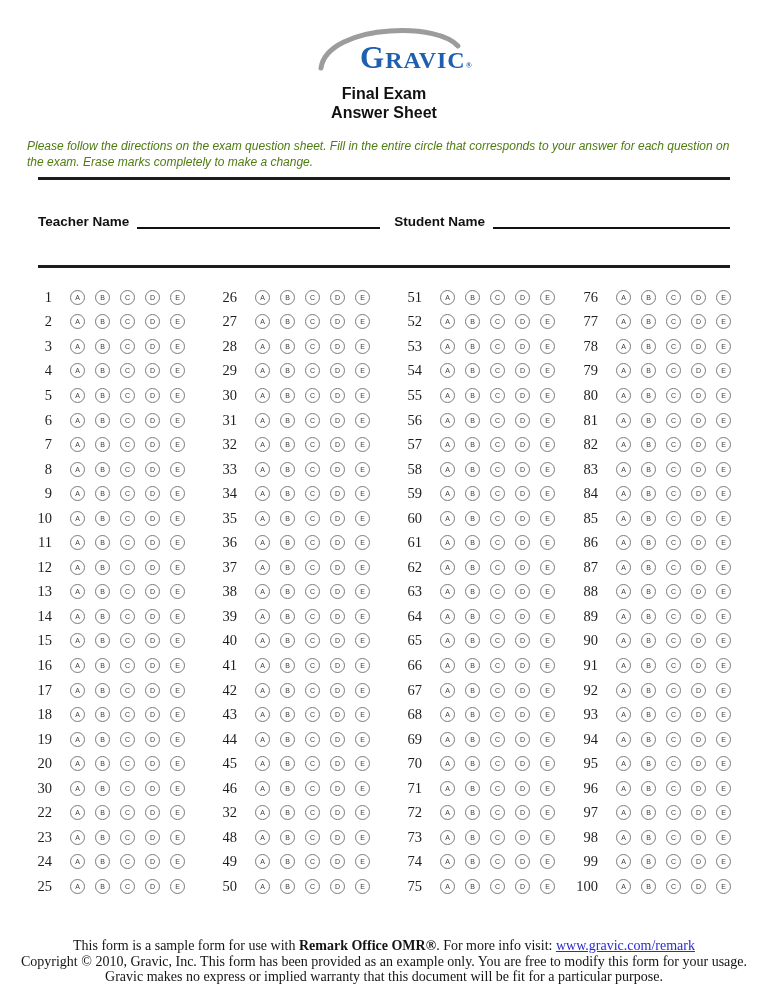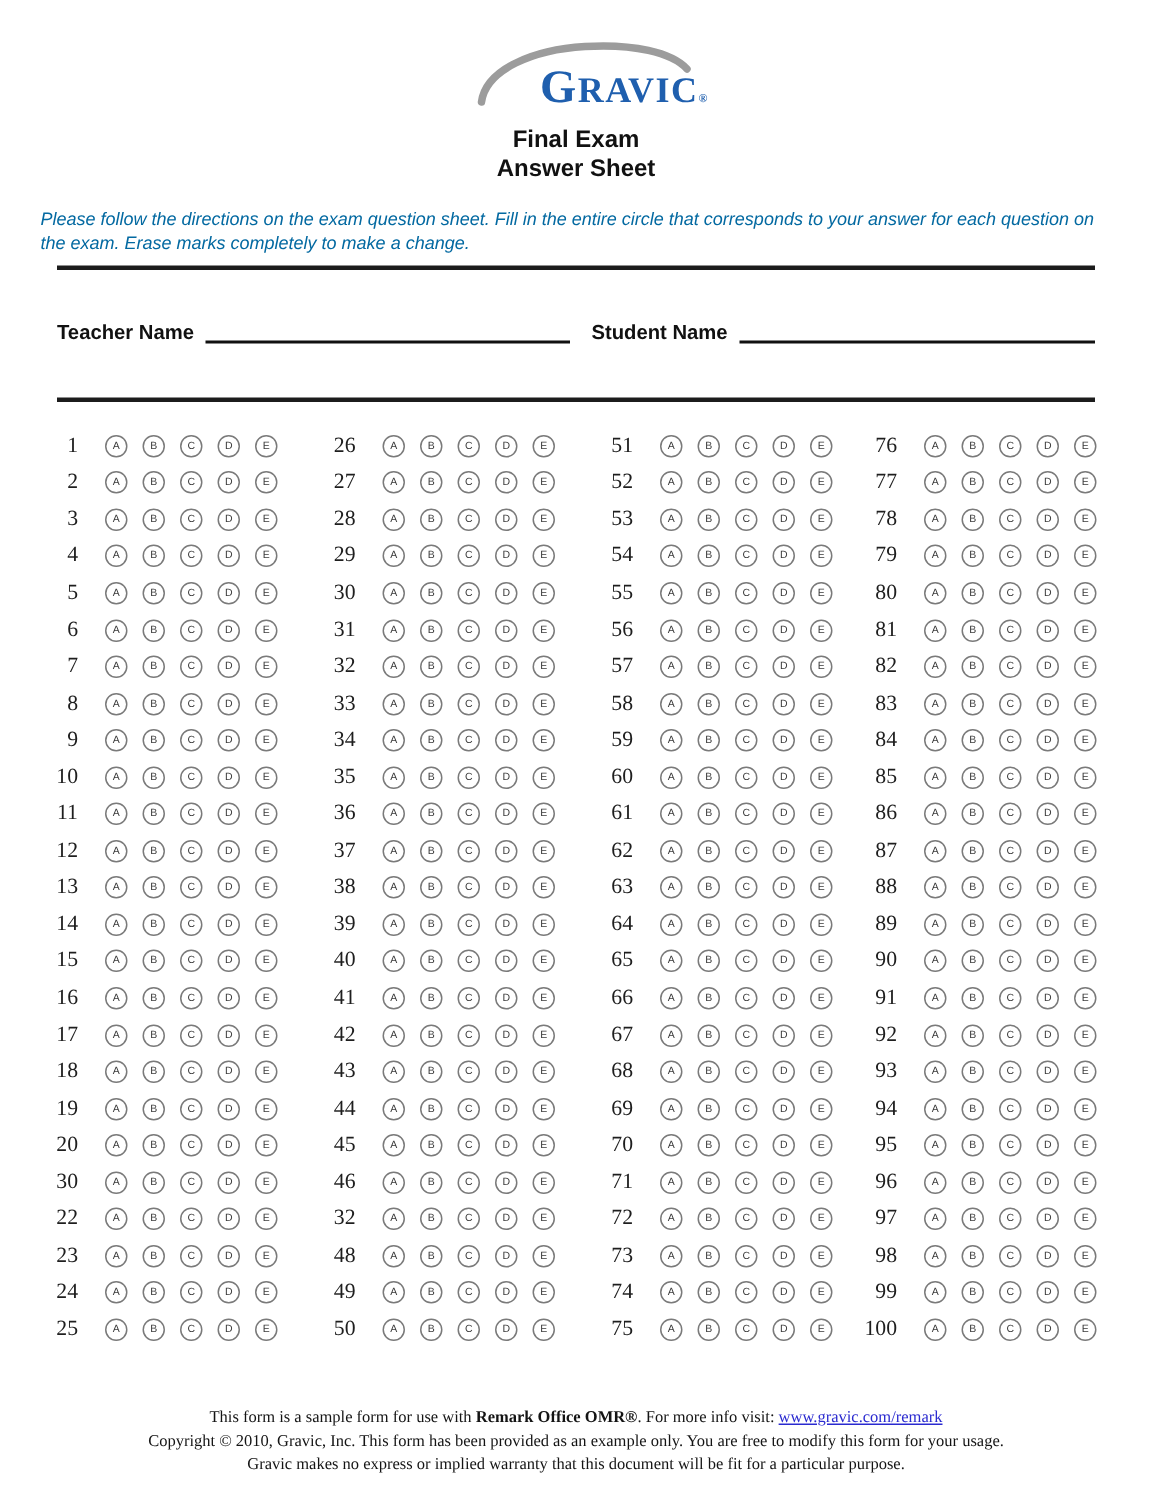--- a/index.html
+++ b/index.html
@@ -25,21 +25,21 @@
   
   .title-line1,.title-line2{
     position:absolute;left:0;width:768px;text-align:center;
     font-weight:bold;font-size:16px;color:#111;
   }
   .title-line1{top:85px;}
   .title-line2{top:104px;}
   
   .instructions{
     position:absolute;left:27px;top:138px;width:716px;
-    font-style:italic;font-size:12px;line-height:16px;color:#0369a1;
+    font-style:italic;font-size:12px;line-height:16px;color:#4d7c0f;
     margin:0;
   }
   .rule{position:absolute;left:38px;width:692px;height:2.5px;background:#1c1c1c;}
   .rule1{top:177px;}
   .rule2{top:265px;}
   
   .names-row{
     position:absolute;left:38px;top:212px;width:692px;
     display:flex;align-items:flex-end;
     font-weight:bold;font-size:13.5px;color:#111;
@@ -59,21 +59,21 @@
   .bubbles{margin-left:18px;display:flex;gap:10px;}
   .bubble{
     width:13px;height:13px;border:1px solid #7a7a7a;border-radius:50%;
     display:flex;align-items:center;justify-content:center;
     font-size:7px;line-height:7px;color:#3a3a3a;background:#fff;
     box-sizing:content-box;
   }
   
   .footer{
     position:absolute;left:0;top:938px;width:768px;text-align:center;
-    font-family:"Liberation Serif",serif;font-size:11px;line-height:15.5px;color:#141414;
+    font-family:"Liberation Serif",serif;font-size:14px;line-height:15.5px;color:#141414;
   }
   .footer b{font-weight:bold;}
   .footer a{text-decoration:underline;cursor:pointer;}
 </style>
 </head>
 <body>
 
 <div class="page">
 
   <div class="logo">

